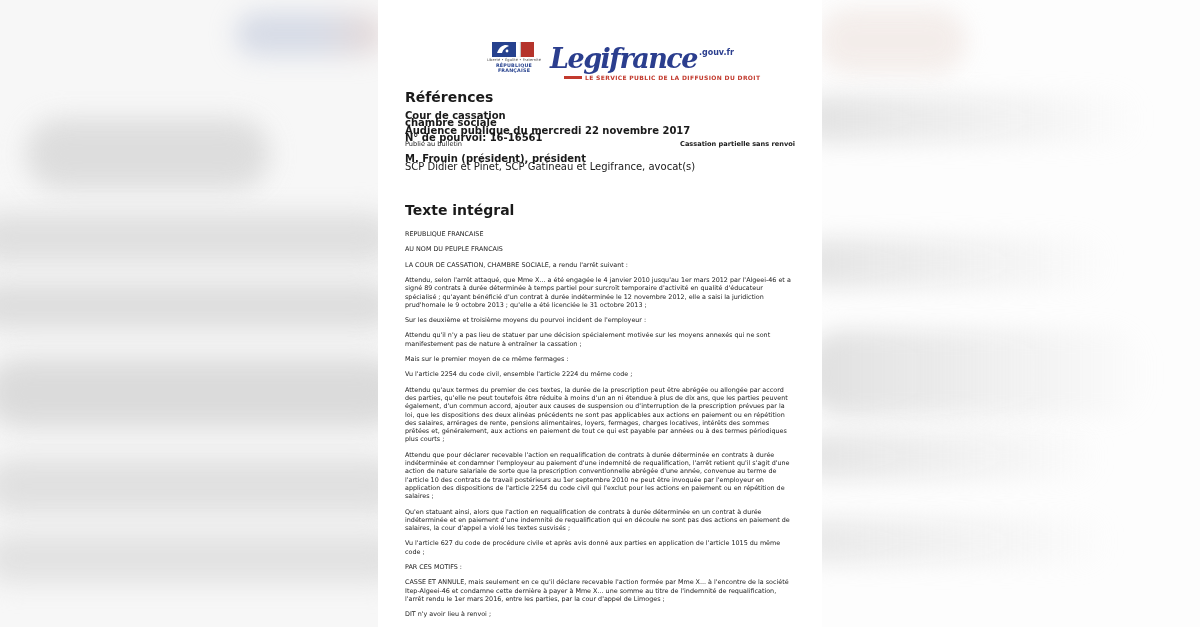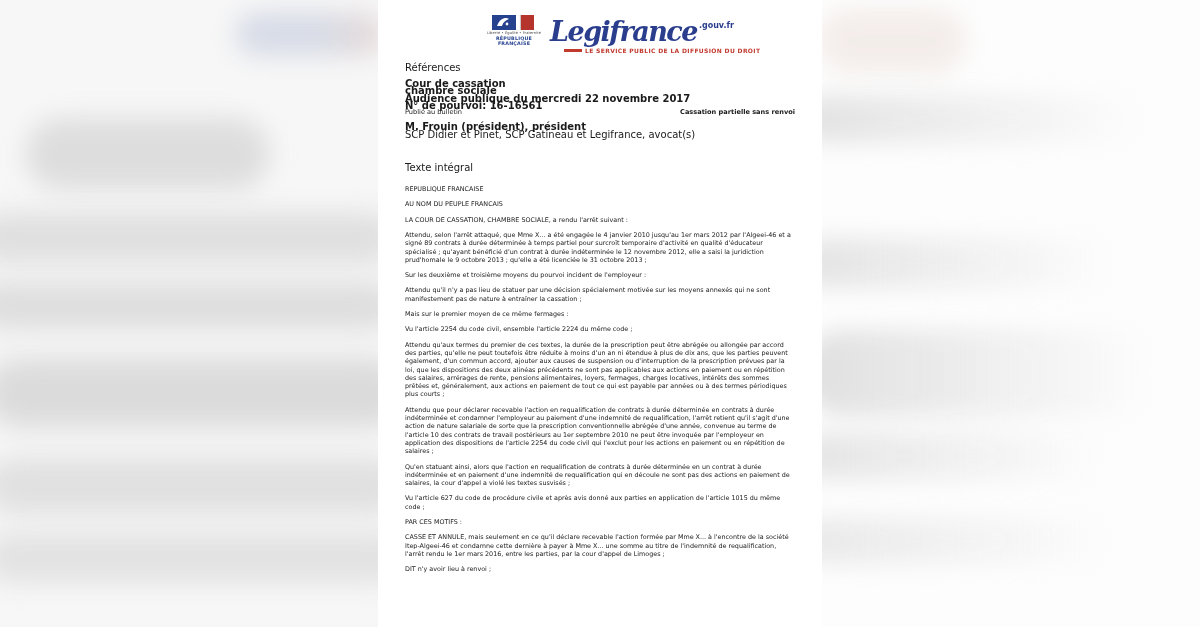--- a/index.html
+++ b/index.html
@@ -31,21 +31,21 @@
     background:linear-gradient(90deg,#e3e3e3,rgba(255,255,255,0));}
   .bg-right .r3{left:-20px;top:330px;width:350px;height:86px;
     background:linear-gradient(90deg,#dfdfdf,rgba(255,255,255,0));}
   .bg-right .r4{left:-20px;top:432px;width:300px;height:48px;
     background:linear-gradient(90deg,#e4e4e4,rgba(255,255,255,0));}
   .bg-right .r5{left:-20px;top:518px;width:310px;height:46px;
     background:linear-gradient(90deg,#e8e8e8,rgba(255,255,255,0));}
 
   
   .page{position:absolute;left:378px;top:0;width:444px;height:450px;background:#ffffff;
-    box-sizing:border-box;padding:12px 27px 0 27px;}
+    box-sizing:border-box;padding:39px 27px 0 27px;}
 
   
   .logo{display:flex;align-items:flex-start;margin-left:80px;height:40px;margin-bottom:6px;}
   .marianne{width:58px;flex:0 0 auto;text-align:center;margin-top:3px;}
   .flags{display:flex;height:15px;width:44px;margin:0 auto;}
   .flag-blue{width:24px;height:15px;background:#26418e;position:relative;overflow:hidden;}
   .flag-blue svg{position:absolute;left:3px;top:1px;}
   .flag-gap{width:5px;height:15px;background:#ffffff;box-shadow:inset -1px 0 1px rgba(0,0,0,.25);}
   .flag-red{width:13px;height:15px;background:#b5342c;}
   .motto{font-size:3.6px;line-height:4.5px;color:#444;letter-spacing:.1px;margin-top:1px;}
@@ -53,22 +53,22 @@
   .wordmark{margin-left:7px;}
   .brandline{white-space:nowrap;line-height:28px;}
   .brand{font-family:"DejaVu Serif","Liberation Serif",serif;font-style:italic;font-weight:bold;
     font-size:27px;color:#2b3e8e;letter-spacing:-1.5px;}
   .suffix{font-size:8px;font-weight:bold;color:#2b3e8e;vertical-align:13px;margin-left:2px;}
   .tagline{display:flex;align-items:center;margin-top:-3px;margin-left:14px;}
   .redbar{width:18px;height:2.5px;background:#c23a2e;margin-right:3px;flex:0 0 auto;}
   .tagtext{font-size:6px;font-weight:bold;color:#c23a2e;letter-spacing:.35px;white-space:nowrap;}
 
   
-  .doc-h{font-size:10px;font-weight:normal;margin:10px 0 7px 0;}
-  .doc-h.second{margin-top:24px;margin-bottom:12px;}
+  .doc-h{font-size:14px;font-weight:bold;margin:10px 0 7px 0;}
+  .doc-h.second{margin-top:32px;margin-bottom:12px;}
   .ref-line{font-size:10px;line-height:7.3px;}
   .b{font-weight:bold;}
   .pub-row{display:flex;justify-content:space-between;font-size:6.6px;line-height:7.3px;}
   .gap7{height:7px;}
   .para{font-size:6.4px;line-height:8.3px;margin:0 0 7px 0;}
 </style>
 </head>
 <body>
 
 <div class="stage">

